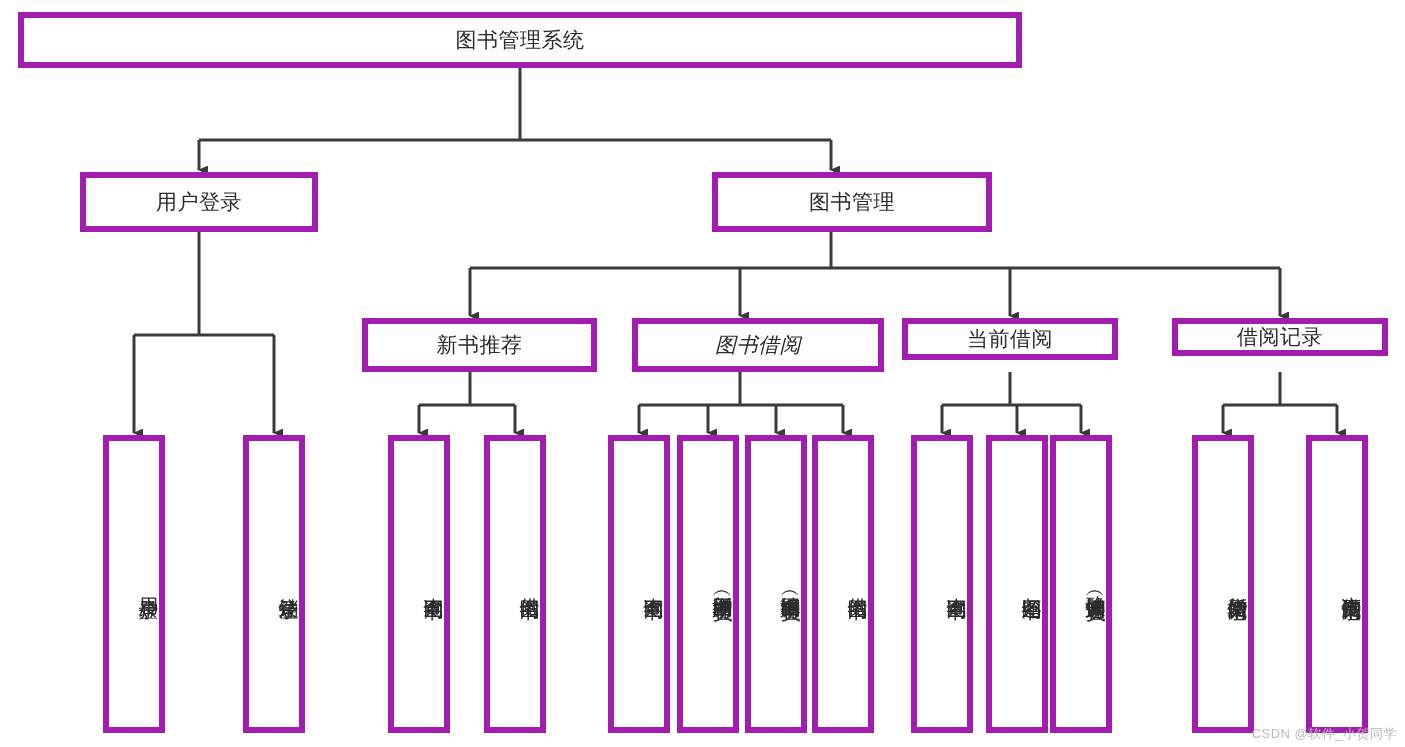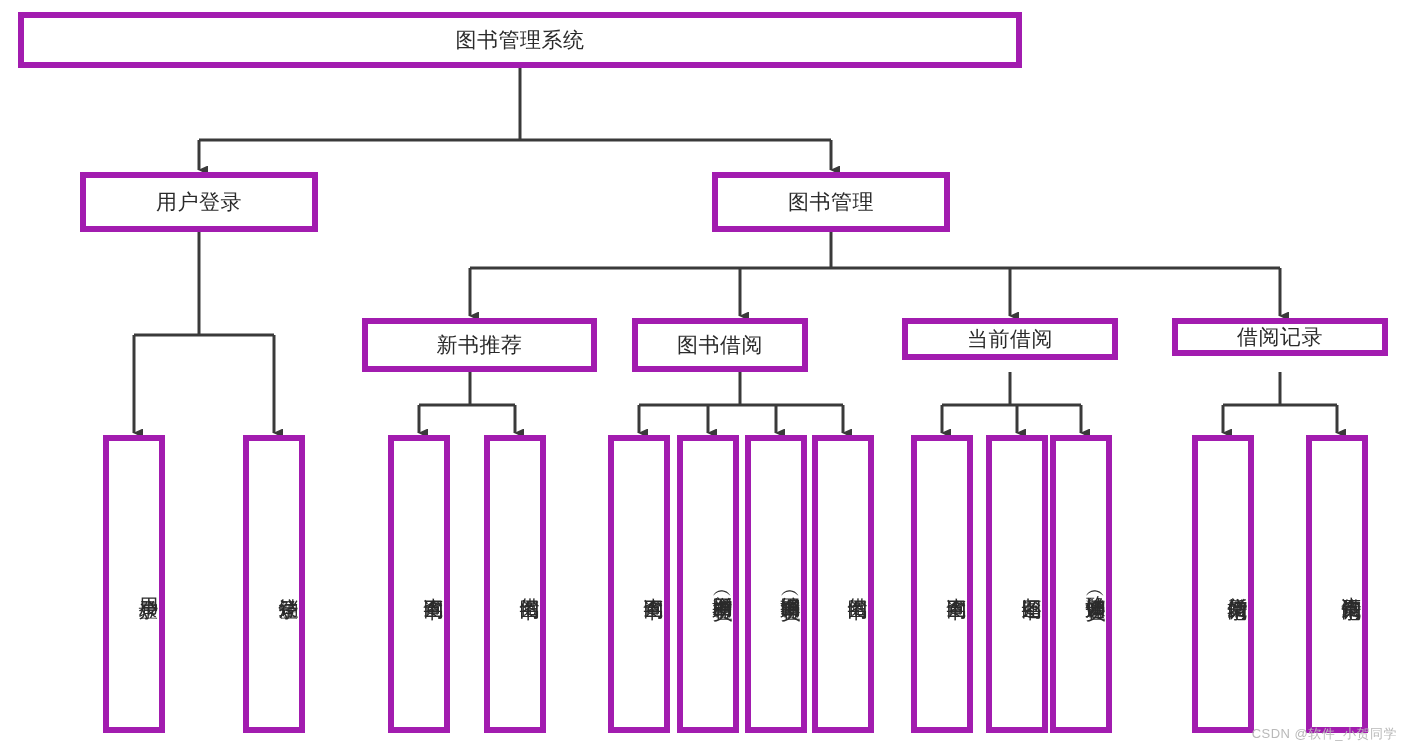--- a/index.html
+++ b/index.html
@@ -109,24 +109,24 @@
         <path d="M 1280 372 L 1280 405" stroke="#3a3a3a" stroke-width="3" fill="none"></path>
         <path d="M 1223 405 L 1337 405" stroke="#3a3a3a" stroke-width="3" fill="none"></path>
         <path d="M 1223 405 L 1223 433" stroke="#3a3a3a" stroke-width="3" fill="none" marker-end="url(#arrowhead)"></path>
         <path d="M 1337 405 L 1337 433" stroke="#3a3a3a" stroke-width="3" fill="none" marker-end="url(#arrowhead)"></path>
       </g>
   </svg>
 
   <div class="node horiz" style="left: 18px; top: 12px; width: 1004px; height: 56px;">图书管理系统</div>
 
   <div class="node horiz" style="left: 80px; top: 172px; width: 238px; height: 60px;">用户登录</div>
-  <div class="node horiz" style="left: 712px; top: 172px; width: 238px; height: 60px;">图书管理</div>
+  <div class="node horiz" style="left: 712px; top: 172px; width: 280px; height: 60px;">图书管理</div>
 
   <div class="node horiz" style="left: 362px; top: 318px; width: 235px; height: 54px;">新书推荐</div>
-  <div class="node horiz" style="left: 632px; top: 318px; width: 176px; height: 54px;">图书借阅</div>
+  <div class="node horiz" style="left: 632px; top: 318px; width: 252px; height: 54px; font-style: italic;">图书借阅</div>
   <div class="node horiz" style="left: 902px; top: 318px; width: 216px; height: 42px;">当前借阅</div>
   <div class="node horiz" style="left: 1172px; top: 318px; width: 216px; height: 38px;">借阅记录</div>
 
   <div class="node vert" style="left: 103px; top: 435px; width: 62px; height: 298px;">
       <span class="vlabel">用户登录</span>
     </div>
   <div class="node vert" style="left: 243px; top: 435px; width: 62px; height: 298px;">
       <span class="vlabel">注销登录</span>
     </div>
   <div class="node vert" style="left: 388px; top: 435px; width: 62px; height: 298px;">

